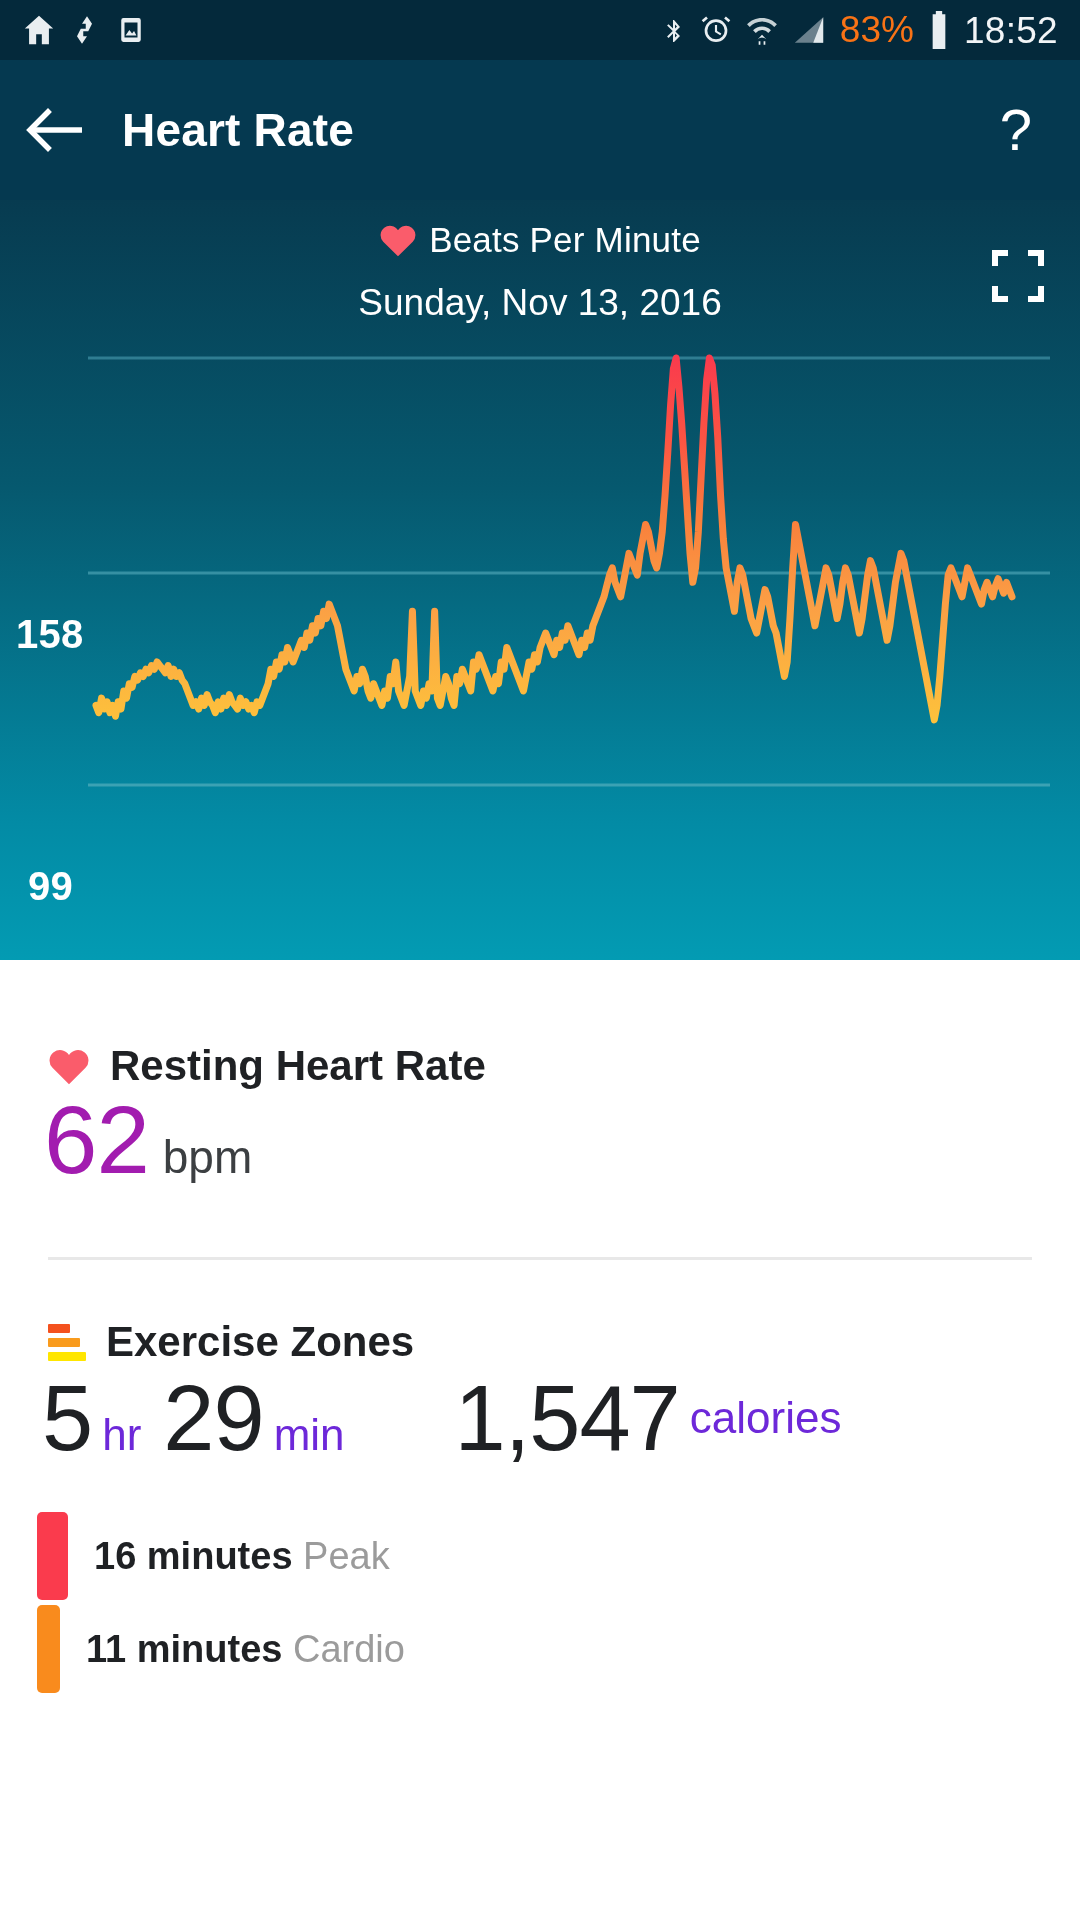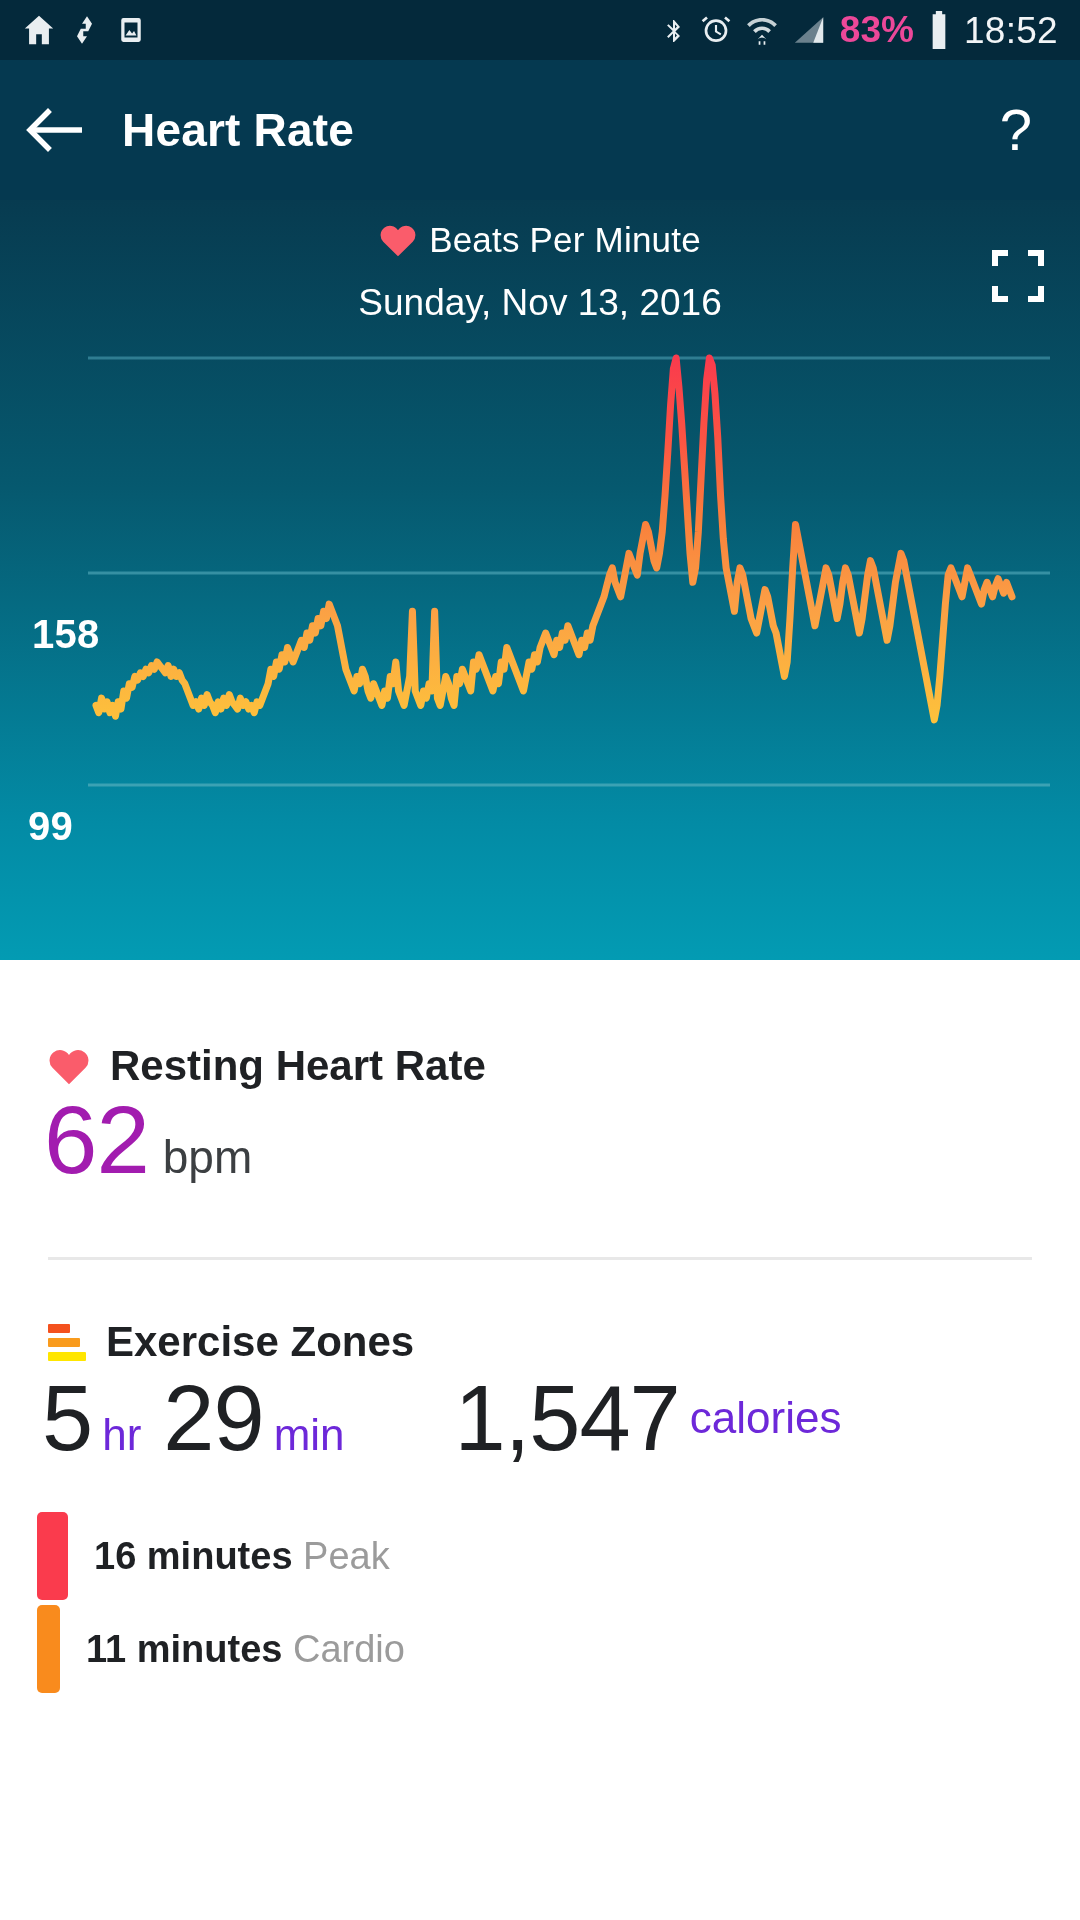--- a/index.html
+++ b/index.html
@@ -14,21 +14,21 @@
 
   
   .statusbar{
     position:absolute; left:0; top:0; width:1080px; height:60px;
     background:#04293b; display:flex; align-items:center;
   }
   .sb-left{ display:flex; align-items:center; gap:16px; padding-left:22px; }
   .sb-right{ margin-left:auto; display:flex; align-items:center; gap:14px; padding-right:22px; }
   .sb-ico{ display:block; fill:#e9eef1; }
   .sb-text{ color:#f2f5f7; font-size:37px; font-weight:400; letter-spacing:.3px; line-height:1; }
-  .sb-batt{ color:#ec4899; font-size:37px;font-weight:bold; }
+  .sb-batt{ color:#f97316; font-size:37px; }
 
   
   .appbar{
     position:absolute; left:0; top:60px; width:1080px; height:140px;
     background:#053950; display:flex; align-items:center;
   }
   .back-btn{ width:110px; display:flex; align-items:center; justify-content:center; cursor:pointer; }
   .appbar-title{
     color:#ffffff; font-size:46px; font-weight:700; letter-spacing:.2px; margin-left:12px;
   }
@@ -54,22 +54,22 @@
     color:#ffffff; font-size:37px; font-weight:400;
   }
   .fullscreen-btn{ position:absolute; right:34px; top:48px; cursor:pointer; }
 
   .plot{ position:absolute; left:0; top:0; width:1080px; height:760px; }
 
   .ylab{
     position:absolute; color:#ffffff; font-size:40px; font-weight:700; letter-spacing:.2px;
     text-align:left;
   }
-  .ylab.y158{ left:32px; top:412px; }
-  .ylab.y99 { left:28px; top:604px; }
+  .ylab.y158{ left:16px; top:412px; }
+  .ylab.y99 { left:28px; top:664px; }
 
   
   .body-area{ position:absolute; left:0; top:960px; width:1080px; height:960px; background:#fff; }
 
   .section-head{
     display:flex; align-items:center; gap:20px;
     color:#1f2124; font-size:42px; font-weight:700;
   }
   .rhr-head{ position:absolute; left:48px; top:82px; }
   .rhr-value{ position:absolute; left:44px; top:132px; display:flex; align-items:baseline; }

